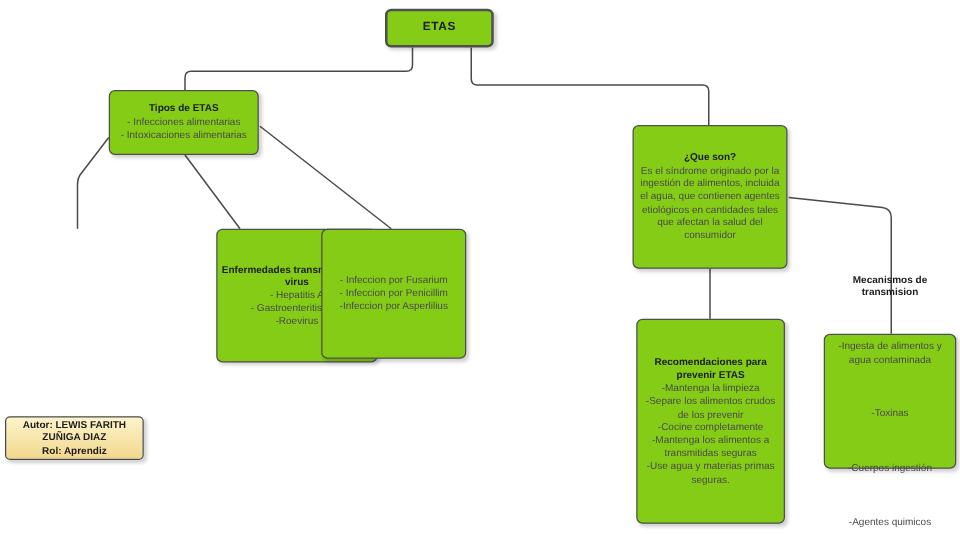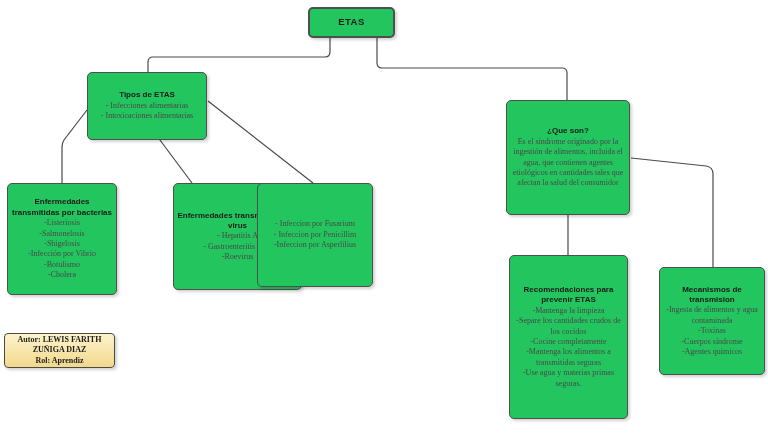--- a/index.html
+++ b/index.html
@@ -7,40 +7,40 @@
     position:relative;
     width:768px;height:433px;
     background:#fff;
     font-family:"Liberation Sans",sans-serif;
     overflow:hidden;
   }
   .connectors{position:absolute;left:0;top:0;width:768px;height:433px;}
   .connectors path{fill:none;stroke:var(--connector,#4a4a4a);stroke-width:1.2;}
   .node{
     position:absolute;box-sizing:border-box;
-    background:#22c55e;
+    background:#84cc16;
     border:1.5px solid var(--node_border,#4f4f4f);
     border-radius:5px;
     box-shadow:2px 2px 3px rgba(0,0,0,.18);
     display:flex;flex-direction:column;align-items:center;justify-content:center;
     text-align:center;
     font-size:8px;line-height:1.3;color:#4a4a4a;
     padding:2px;
   }
   .node-title{font-weight:bold;color:#1c1c1c;}
-  .node-line{color:#4a4a4a;font-family:Liberation Serif, serif;}
+  .node-line{color:#4a4a4a;}
   .etas{left:308px;top:7px;width:87px;height:31px;border-width:2px;}
   .etas .node-title{font-size:9.5px;letter-spacing:.5px;}
-  .tipos{left:87px;top:72px;width:120px;height:68px;}
+  .tipos{left:87px;top:72px;width:120px;height:52px;}
   .bacterias{left:7px;top:183px;width:110px;height:112px;}
   .virus{left:133px;top:183px;width:129px;height:107px;margin-left:40px;}
   .hongos{left:257px;top:183px;width:116px;height:104px;}
   .queson{left:506px;top:100px;width:124px;height:115px;}
   .recomendaciones{left:509px;top:255px;width:119px;height:164px;}
-  .mecanismos{left:659px;top:267px;width:106px;height:108px;}
+  .mecanismos{left:659px;top:267px;width:106px;height:108px;gap:33px;}
   .autor{
     left:4px;top:333px;width:111px;height:35px;
     background:linear-gradient(180deg,var(--author_fill_top,#fdf3cb),var(--author_fill_bottom,#f2d88d));
     border-color:#4a4a42;border-radius:4px;align-items:center;
   }
   .autor .node-line{font-weight:bold;color:#1c1c1c;}
 </style>
 </head>
 <body>
 
@@ -59,29 +59,20 @@
   <div class="node etas">
     <div class="node-title">ETAS</div>
   </div>
 
   <div class="node tipos">
     <div class="node-title">Tipos de ETAS</div>
     <div class="node-line">- Infecciones alimentarias</div>
     <div class="node-line">- Intoxicaciones alimentarias</div>
   </div>
 
-  <div class="node bacterias">
-    <div class="node-title">Enfermedades transmitidas por bacterias</div>
-    <div class="node-line">-Listeriosis</div>
-    <div class="node-line">-Salmonelosis</div>
-    <div class="node-line">-Shigelosis</div>
-    <div class="node-line">-Infección por Vibrio</div>
-    <div class="node-line">-Botulismo</div>
-    <div class="node-line">-Cholera</div>
-  </div>
 
   <div class="node virus">
     <div class="node-title">Enfermedades transmitidas por virus</div>
     <div class="node-line">- Hepatitis A</div>
     <div class="node-line">- Gastroenteritis viral</div>
     <div class="node-line">-Roevirus</div>
   </div>
 
   <div class="node hongos">
     <div class="node-line">- Infeccion por Fusarium</div>
@@ -90,31 +81,31 @@
   </div>
 
   <div class="node queson">
     <div class="node-title">¿Que son?</div>
     <div class="node-line">Es el síndrome originado por la ingestión de alimentos, incluida el agua, que contienen agentes etiológicos en cantidades tales que afectan la salud del consumidor</div>
   </div>
 
   <div class="node recomendaciones">
     <div class="node-title">Recomendaciones para prevenir ETAS</div>
     <div class="node-line">-Mantenga la limpieza</div>
-    <div class="node-line">-Separe los cantidades crudos de los cocidos</div>
+    <div class="node-line">-Separe los alimentos crudos de los prevenir</div>
     <div class="node-line">-Cocine completamente</div>
     <div class="node-line">-Mantenga los alimentos a transmitidas seguras</div>
     <div class="node-line">-Use agua y materias primas seguras.</div>
   </div>
 
   <div class="node mecanismos">
     <div class="node-title">Mecanismos de transmision</div>
     <div class="node-line">-Ingesta de alimentos y agua contaminada</div>
     <div class="node-line">-Toxinas</div>
-    <div class="node-line">-Cuerpos síndrome</div>
+    <div class="node-line">-Cuerpos ingestión</div>
     <div class="node-line">-Agentes quimicos</div>
   </div>
 
   <div class="node autor">
     <div class="node-line">Autor: LEWIS FARITH ZUÑIGA DIAZ</div>
     <div class="node-line">Rol: Aprendiz</div>
   </div>
 
 </div>
 

